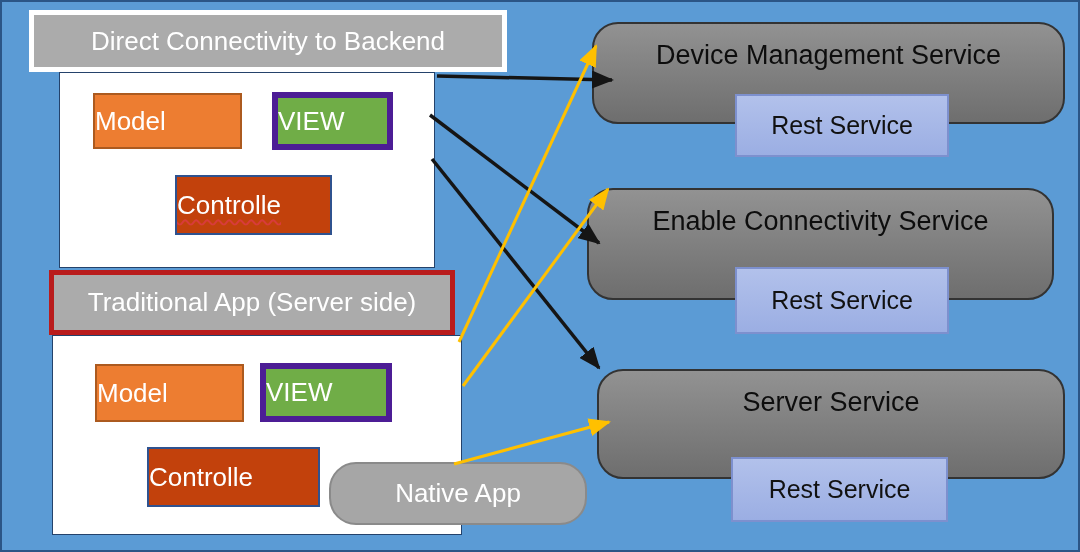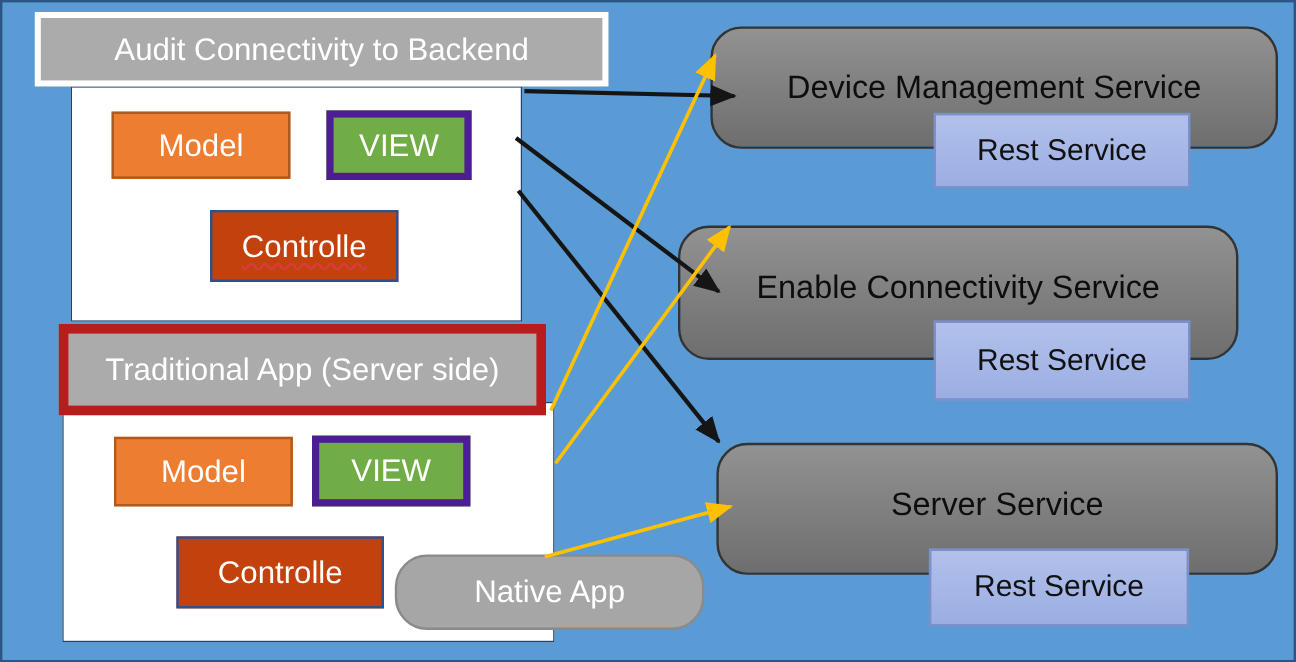--- a/index.html
+++ b/index.html
@@ -20,21 +20,21 @@
     font-size:26px;
     z-index:3;
   }
   .hdr-border{border:5px solid #ffffff;}
   .white-box{
     background:#ffffff;
     border:1px solid #24426B;
     z-index:1;
   }
   .mvc{
-    display:flex;align-items:center;justify-content:center;
+    display:flex;align-items:center;justify-content:flex-start;
     color:#ffffff;font-size:26px;z-index:4;
   }
   .model{background:#ED7D31;border:2px solid #AC5A1F;}
   .view{background:#70AD47;border:6px solid #4c1d95;}
   .controller{background:#c2410c;border:2px solid #2F528F;}
   .squiggle{
     text-decoration:underline;
     text-decoration-style:wavy;
     text-decoration-color:#D83B3B;
     text-decoration-thickness:2px;
@@ -46,61 +46,60 @@
     display:flex;align-items:center;justify-content:center;
     z-index:5;
   }
   .service{
     background:linear-gradient(180deg,#929292 0%,#7E7E7E 55%,#6E6E6E 100%);
     border:2px solid #333333;
     border-radius:26px;
     color:#0d0d0d;
     font-size:27px;
     text-align:center;
-    padding-top:34px;
+    padding-top:16px;
     z-index:1;
   }
   .rest{
     background:linear-gradient(180deg,#B2C1EB 0%,#9BAEE3 100%);
     border:2px solid #7D90CE;
     color:#111111;
     font-size:25px;
     display:flex;align-items:center;justify-content:center;
     z-index:2;
-    margin-left:43px;
   }
   .arrow-layer{
     position:absolute;left:0;top:0;width:1080px;height:552px;
     z-index:10;pointer-events:none;
   }
 </style>
 </head>
 <body>
 
 <div class="canvas">
 
   <div class="abs white-box" style="left:57px;top:70px;width:376px;height:196px;"></div>
 
   <div class="abs gray-header hdr-border" style="left:27px;top:8px;width:478px;height:62px;">
-    <span>Audit Connectivity to Backend</span>
+    <span>Direct Connectivity to Backend</span>
   </div>
 
   <div class="abs mvc model" style="left:91px;top:91px;width:149px;height:56px;">
     <span>Model</span>
   </div>
   <div class="abs mvc view" style="left:270px;top:90px;width:121px;height:58px;">
     <span>VIEW</span>
   </div>
   <div class="abs mvc controller" style="left:173px;top:173px;width:157px;height:60px;">
     <span class="squiggle">Controlle</span>
   </div>
 
   <div class="abs white-box" style="left:50px;top:333px;width:410px;height:200px;"></div>
 
-  <div class="abs gray-header" style="left:47px;top:268px;width:406px;height:76px;border:8px solid #b91c1c;">
+  <div class="abs gray-header" style="left:47px;top:268px;width:406px;height:65px;border:5px solid #b91c1c;">
     <span>Traditional App (Server side)</span>
   </div>
 
   <div class="abs mvc model" style="left:93px;top:362px;width:149px;height:58px;">
     <span>Model</span>
   </div>
   <div class="abs mvc view" style="left:258px;top:361px;width:132px;height:59px;">
     <span>VIEW</span>
   </div>
   <div class="abs mvc controller" style="left:145px;top:445px;width:173px;height:60px;">
@@ -111,21 +110,21 @@
     <span>Native App</span>
   </div>
 
   <div class="abs service" style="left:590px;top:20px;width:473px;height:102px;">
     <span>Device Management Service</span>
   </div>
   <div class="abs rest" style="left:733px;top:92px;width:214px;height:63px;">
     <span>Rest Service</span>
   </div>
 
-  <div class="abs service" style="left:563px;top:186px;width:467px;height:112px;">
+  <div class="abs service" style="left:585px;top:186px;width:467px;height:112px;">
     <span>Enable Connectivity Service</span>
   </div>
   <div class="abs rest" style="left:733px;top:265px;width:214px;height:67px;">
     <span>Rest Service</span>
   </div>
 
   <div class="abs service" style="left:595px;top:367px;width:468px;height:110px;">
     <span>Server Service</span>
   </div>
   <div class="abs rest" style="left:729px;top:455px;width:217px;height:65px;">

